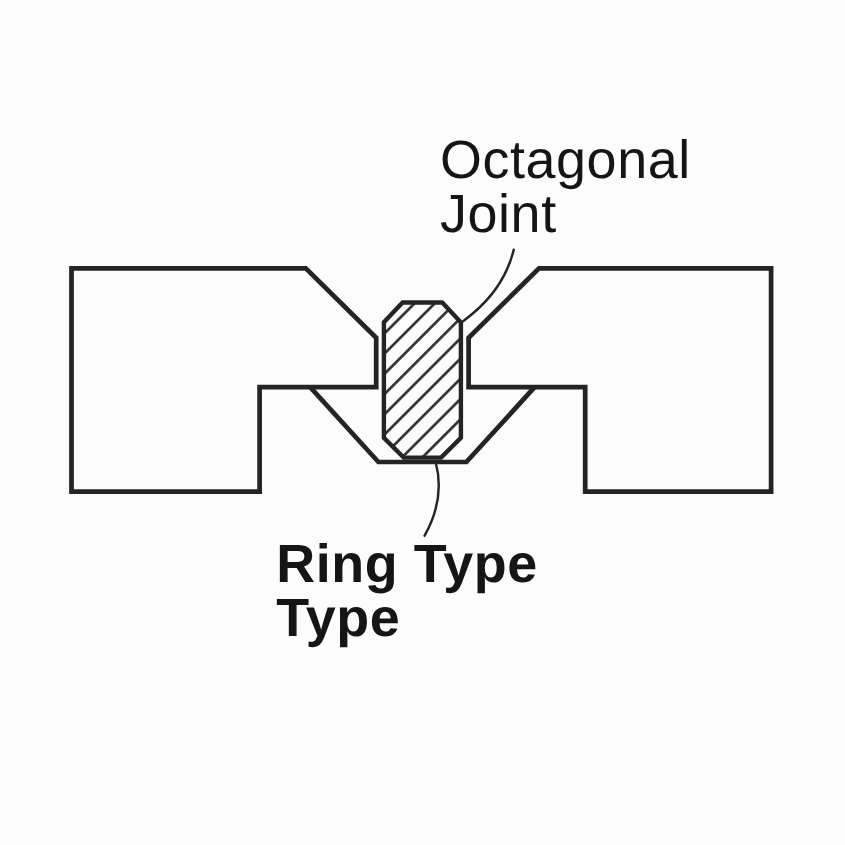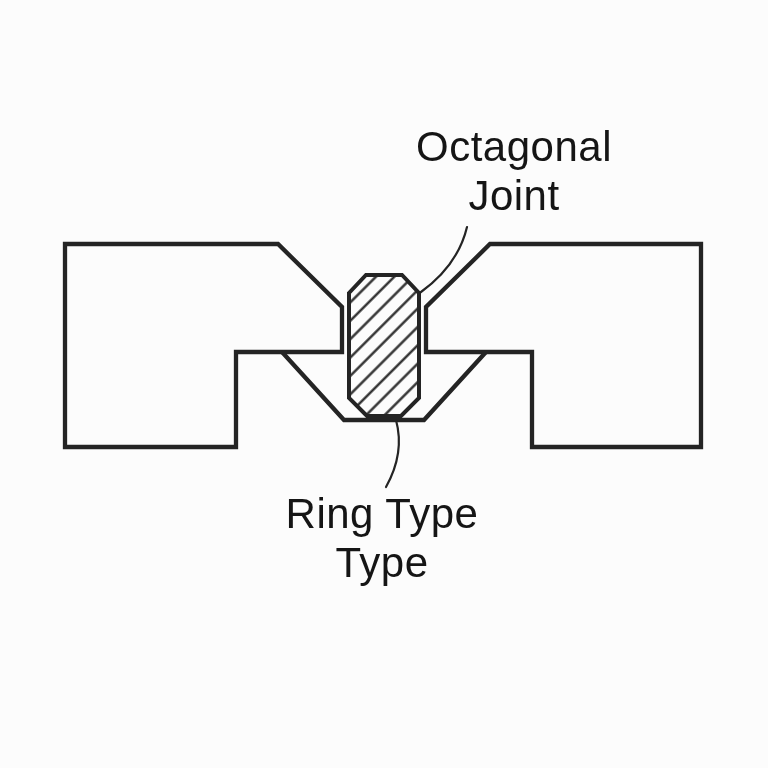--- a/index.html
+++ b/index.html
@@ -40,30 +40,30 @@
   }
   .leader {
     fill: none;
     stroke: var(--line, #242424);
     stroke-width: 2.2;
     stroke-linecap: round;
   }
   .label {
     position: absolute;
     transform: translateX(-50%);
-    text-align: center;
-    font-size: 42px;
+    text-align: left;
+    font-size: 49px;
     line-height: 49px;
     letter-spacing: 0.5px;
     color: var(--text, #151515);
     white-space: nowrap;
   }
   .label span { display: block; }
   .label-gasket { left: 514px; top: 122px; }
-  .label-joint  { left: 382px; top: 489px; }
+  .label-joint  { left: 370px; top: 489px; font-weight: bold; }
 </style>
 </head>
 <body>
 
 <div class="stage">
 
   <svg class="diagram" width="768" height="768" viewBox="0 0 768 768">
     <defs>
       <pattern id="hatch" patternUnits="userSpaceOnUse" width="13" height="13" patternTransform="rotate(-45)">
         <line class="hatch-line" x1="0" y1="6.5" x2="13" y2="6.5"></line>

